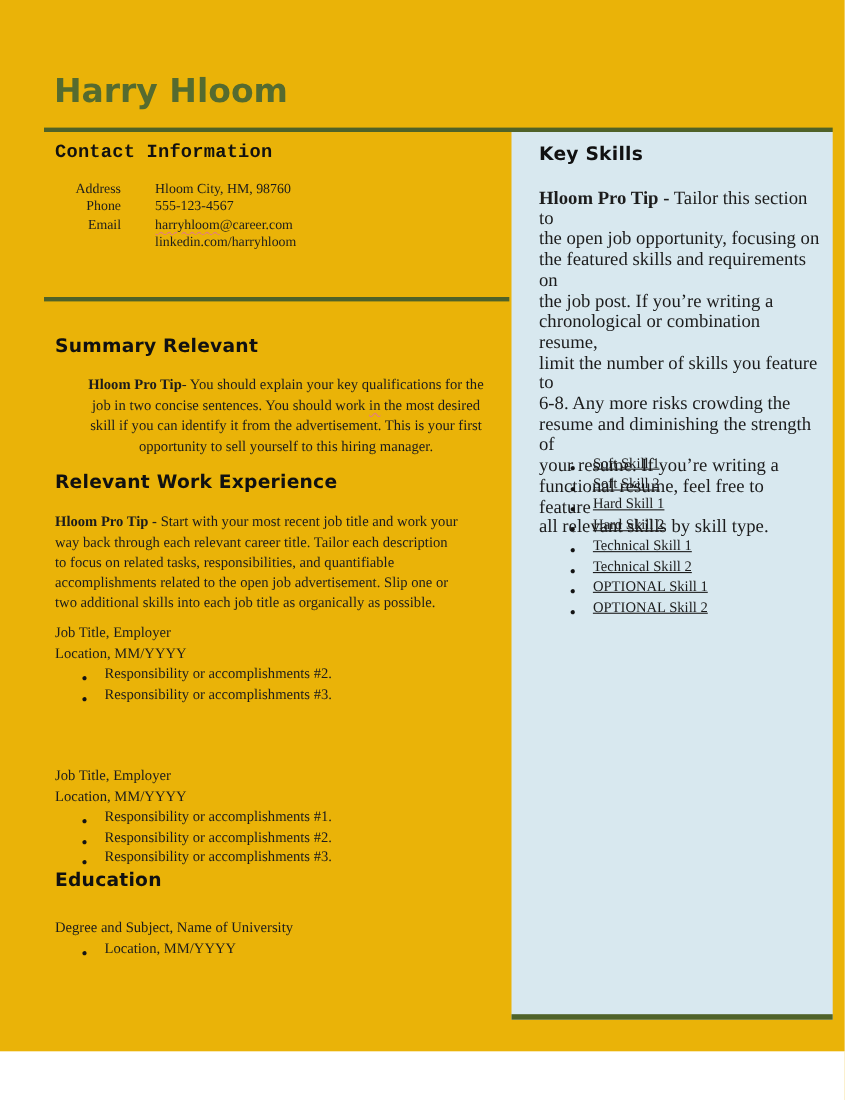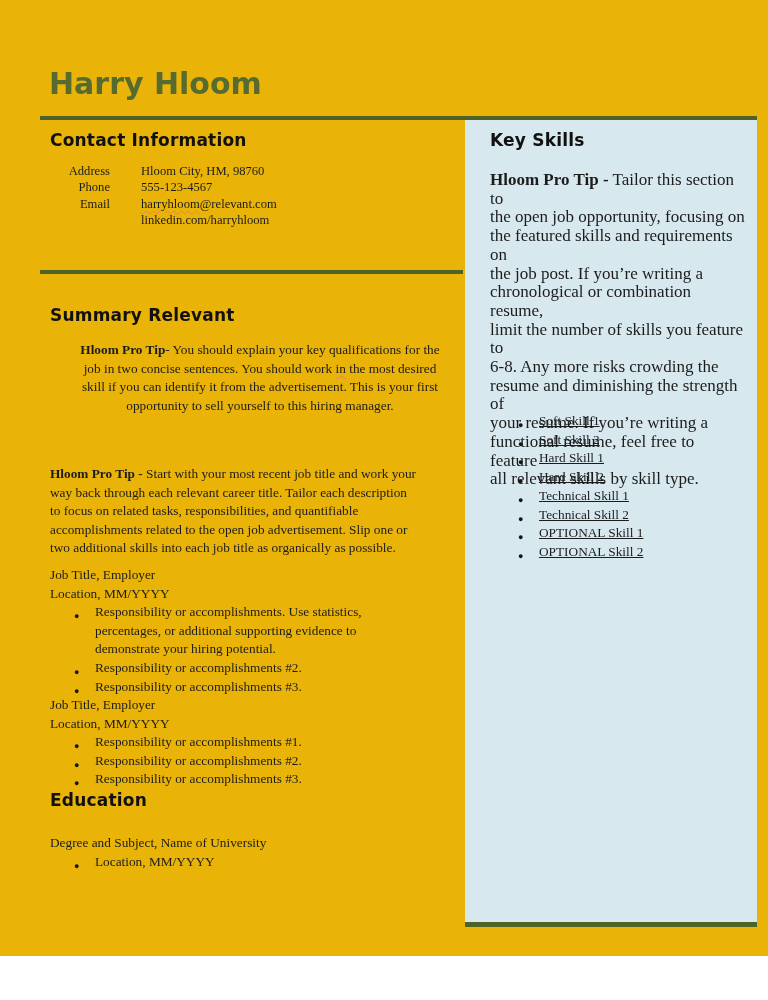--- a/index.html
+++ b/index.html
@@ -46,55 +46,53 @@
 <body>
 
 <div class="page">
 
   <h1 class="abs" style="left:49px; top:68px;">Harry Hloom</h1>
 
   <div class="abs rule" style="left:40px; top:116px; width:717px; height:4px;"></div>
 
   <aside class="panel"></aside>
 
-  <h2 class="abs" style="left:50px; top:130px;">Contact Information</h2>
+  <h2 class="abs" style="left:50px; top:130px;font-family:Liberation Mono, monospace;">Contact Information</h2>
 
   <div class="abs contact-grid" style="left:50px; top:163px; width:400px;">
     <div class="c-label">Address</div>
     <div class="c-val">Hloom City, HM, 98760</div>
     <div class="c-label">Phone</div>
     <div class="c-val">555-123-4567</div>
     <div class="c-label">Email</div>
-    <div class="c-val"><span class="spell">harryhloom</span><span>@relevant.com</span></div>
+    <div class="c-val"><span class="spell">harryhloom</span><span>@career.com</span></div>
     <div class="c-label"></div>
     <div class="c-val">linkedin.com/harryhloom</div>
     <div class="c-label"></div>
   </div>
 
   <div class="abs rule" style="left:40px; top:270px; width:423px; height:4px;"></div>
 
   <h2 class="abs" style="left:50px; top:305px;">Summary Relevant</h2>
   <p class="abs body pre" style="left:50px; top:341px; width:420px;text-align:center;"><b class="tipb">Hloom Pro Tip</b><span>- You should explain your key qualifications for the
 job in two concise sentences. You should work </span><span class="spell">in</span><span> the most desired
 skill if you can identify it from the advertisement. This is your first
 opportunity to sell yourself to this hiring manager.</span></p>
 
+  <h2 class="abs" style="left:50px; top:429px;">Relevant Work Experience</h2>
   <p class="abs body pre" style="left:50px; top:465px; width:420px;"><b class="tipb">Hloom Pro Tip -</b><span> Start with your most recent job title and work your
 way back through each relevant career title. Tailor each description
 to focus on related tasks, responsibilities, and quantifiable
 accomplishments related to the open job advertisement. Slip one or
 two additional skills into each job title as organically as possible.</span></p>
 
   <div class="abs body" style="left:50px; top:566px; width:420px;">
     <div>Job Title, Employer</div>
     <div>Location, MM/YYYY</div>
     <ul class="blist">
-      <li class="pre">Responsibility or accomplishments. Use statistics,
-percentages, or additional supporting evidence to
-demonstrate your hiring potential.</li>
       <li class="pre">Responsibility or accomplishments #2.</li>
       <li class="pre">Responsibility or accomplishments #3.</li>
     </ul>
   </div>
 
   <div class="abs body" style="left:50px; top:696px; width:420px;">
     <div>Job Title, Employer</div>
     <div>Location, MM/YYYY</div>
     <ul class="blist">
       <li class="pre">Responsibility or accomplishments #1.</li>

